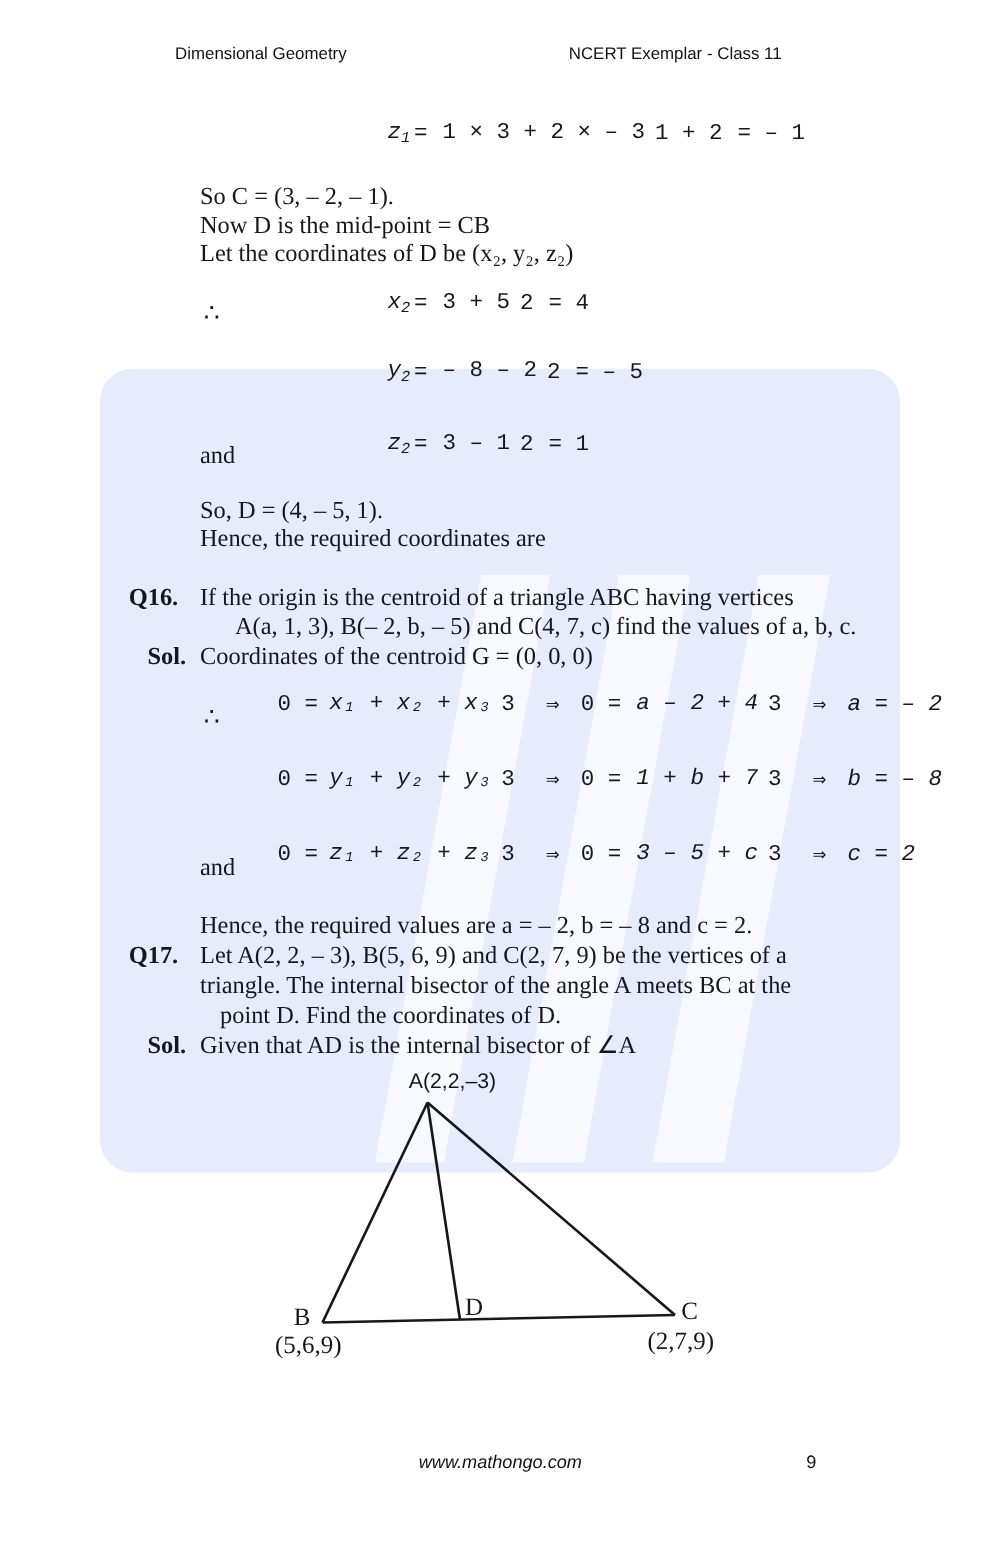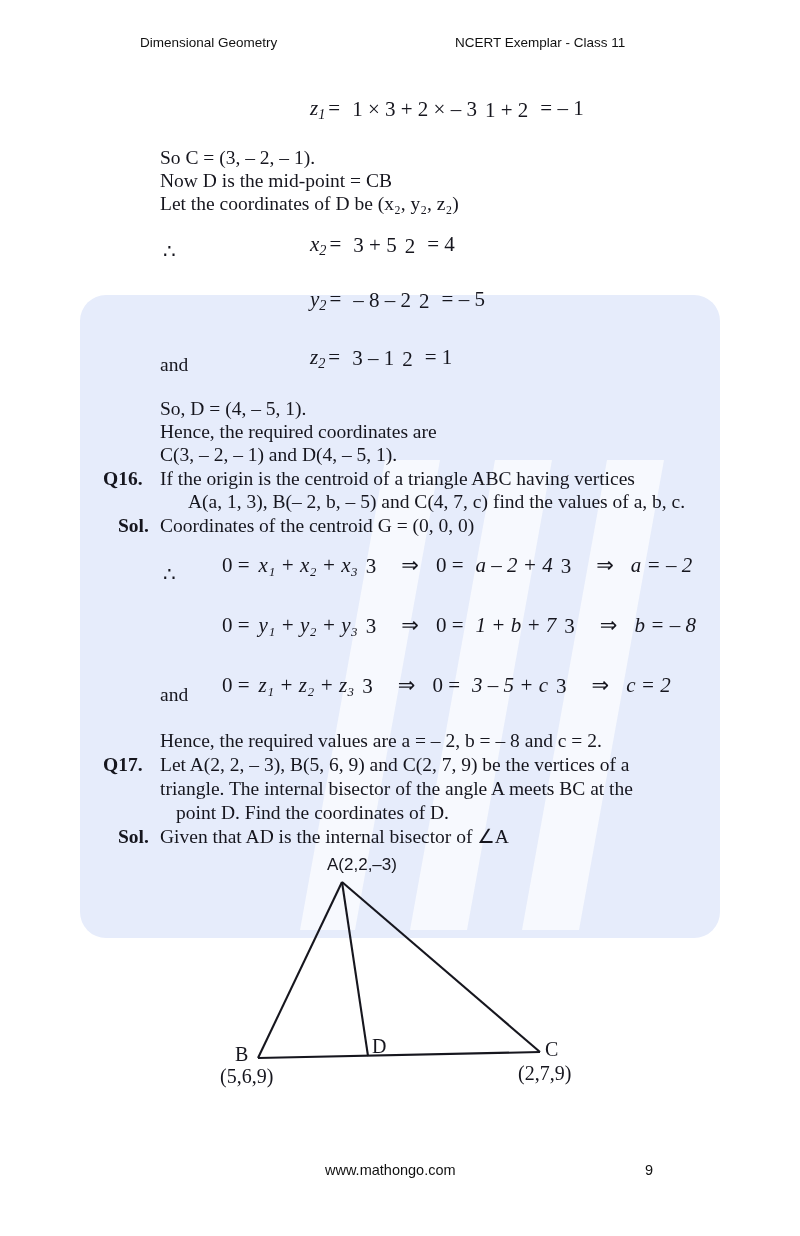--- a/index.html
+++ b/index.html
@@ -79,22 +79,23 @@
     font-size: 19.5px;
     line-height: 23px;
     color: #16161e;
   }
   .bold { font-weight: bold; }
 
   
   .mrow {
     position: absolute;
     display: flex;
-    font-family: Liberation Serif, serif;
-    font-size: 21px;
+    align-items: center;
+    font-family: Liberation Mono, monospace;
+    font-size: 18px;
     color: #16161e;
     white-space: pre;
   }
   .mlabel { font-style: italic; }
   .frac {
     display: inline-flex;
     align-items: center;
     vertical-align: middle;
     margin: 0 5px;
   }
@@ -147,21 +148,21 @@
   #page-footer {
     position: absolute;
     left: 0;
     top: 1162px;
     width: 800px;
     height: 24px;
     font-family: "Liberation Sans", sans-serif;
     font-size: 14.5px;
     color: #111;
   }
-  #footer-site { position: absolute; left: 325px; top: 0; }
+  #footer-site { position: absolute; left: 335px; top: 0; font-style: italic; }
   #footer-page { position: absolute; left: 645px; top: 0; }
 </style>
 </head>
 <body>
 
 <div id="highlight-panel"></div>
 
 <svg id="watermark" viewBox="0 0 420 470" xmlns="http://www.w3.org/2000/svg">
   <g fill="#ffffff" opacity="0.72">
     <polygon points="10,470 95,0 150,0 65,470"></polygon>
@@ -224,21 +225,20 @@
     <span class="frac">
       <span class="num">3 – 1</span>
       <span class="bar"></span>
       <span class="den">2</span>
     </span>
     <span class="sym">= 1</span>
   </div>
 
   <div class="abs body-text" style="left:160px; top:397px;">So, D = (4, – 5, 1).</div>
   <div class="abs body-text" style="left:160px; top:420px;">Hence, the required coordinates are</div>
-  <div class="abs body-text" style="left:160px; top:443px;">C(3, – 2, – 1) and D(4, – 5, 1).</div>
 
   <div class="abs body-text bold" style="left:103px; top:467px;">Q16.</div>
   <div class="abs body-text" style="left:160px; top:467px;">If the origin is the centroid of a triangle ABC having vertices</div>
   <div class="abs body-text" style="left:188px; top:490px;">A(a, 1, 3), B(– 2, b, – 5) and C(4, 7, c) find the values of a, b, c.</div>
   <div class="abs body-text bold" style="left:118px; top:514px;">Sol.</div>
   <div class="abs body-text" style="left:160px; top:514px;">Coordinates of the centroid G = (0, 0, 0)</div>
 
   <div class="abs body-text" style="left:163px; top:563px; font-size:20px;">∴</div>
   <div class="mrow" style="left:222px; top:553px;">
     <span>0 =</span>

